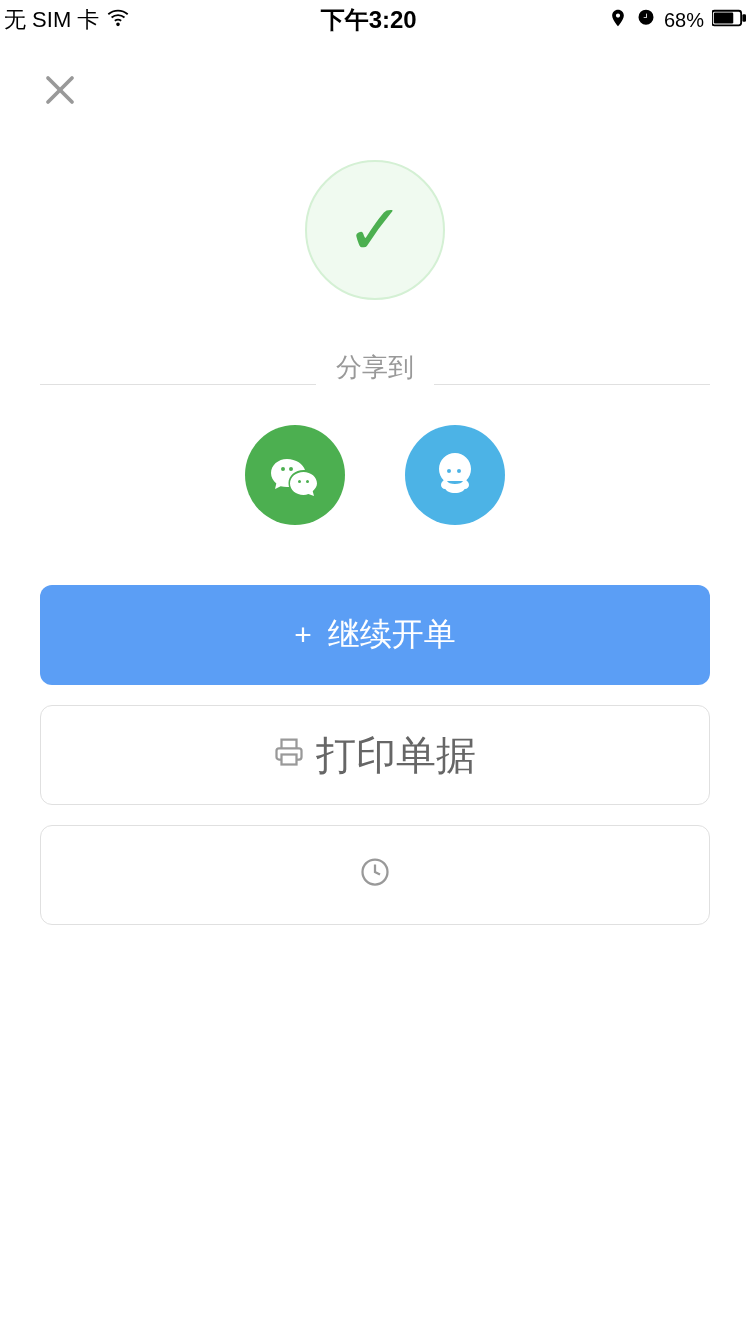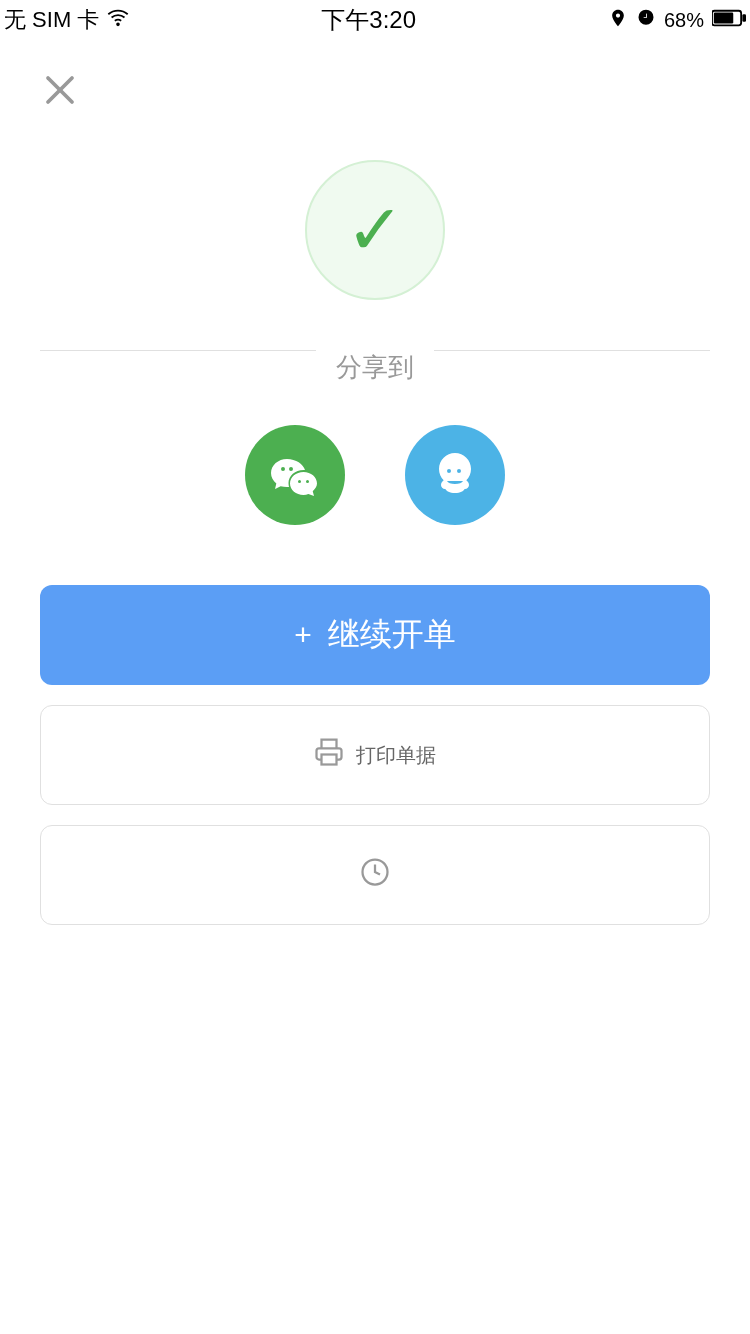--- a/index.html
+++ b/index.html
@@ -27,21 +27,21 @@
     .status-left {
       display: flex;
       align-items: center;
       gap: 8px;
       font-size: 22px;
       color: #000;
       font-weight: 500;
     }
     .status-center {
       font-size: 24px;
-      font-weight: 400;
+      font-weight: 700;
       color: #000;
     }
     .status-right {
       display: flex;
       align-items: center;
       gap: 8px;
       font-size: 20px;
       color: #000;
     }
 
@@ -91,21 +91,21 @@
       margin-bottom: 60px;
     }
 
     
     .share-section {
       width: 100%;
       margin-bottom: 60px;
     }
     .share-divider {
       display: flex;
-      align-items: flex-start;
+      align-items: flex-end;
       gap: 20px;
       margin-bottom: 40px;
     }
     .divider-line {
       flex: 1;
       height: 1px;
       background: #e0e0e0;
     }
     .share-label {
       font-size: 26px;
@@ -154,21 +154,21 @@
       justify-content: center;
       gap: 16px;
       cursor: pointer;
     }
     .btn-secondary {
       width: 100%;
       height: 100px;
       background: #fff;
       border: 1px solid #e0e0e0;
       border-radius: 12px;
-      font-size: 20px;
+      font-size: 40px;
       color: #666;
       display: flex;
       align-items: center;
       justify-content: center;
       gap: 12px;
       cursor: pointer;
     }
     .btn-icon {
       font-size: 30px;
     }

